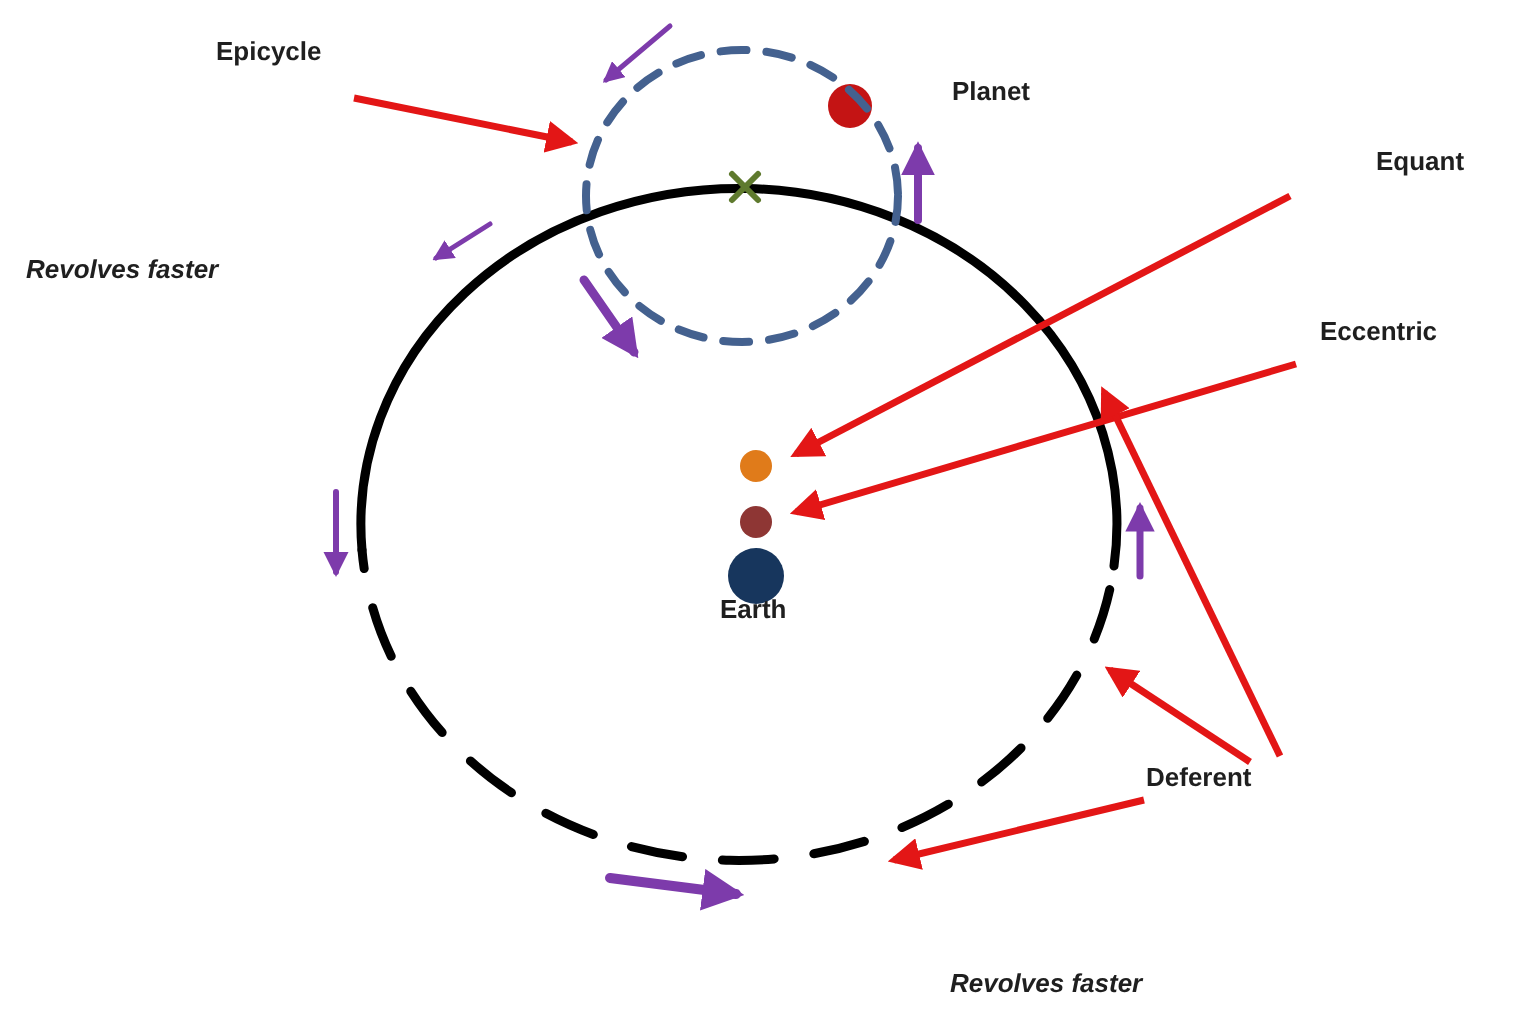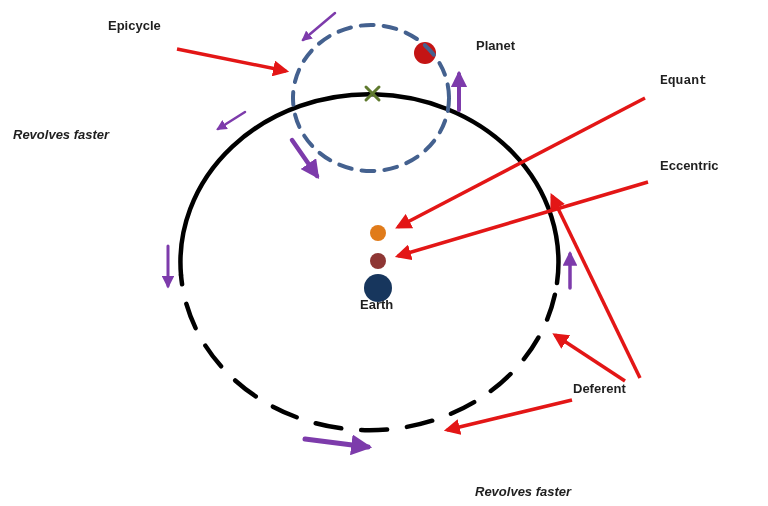--- a/index.html
+++ b/index.html
@@ -71,21 +71,21 @@
       <line x1="168" y1="246" x2="168" y2="286" stroke-width="3" marker-end="url(#ah-purple)"></line>
       <line x1="305" y1="439" x2="368" y2="447" stroke-width="5" marker-end="url(#ah-purple)"></line>
       <line x1="570" y1="288" x2="570" y2="254" stroke-width="3.5" marker-end="url(#ah-purple)"></line>
     </g>
   </svg>
 
   <div class="label" style="left:108px; top:19px;">Epicycle</div>
 
   <div class="label" style="left:476px; top:19px;margin-top:20px;">Planet</div>
 
-  <div class="label" style="left:660px; top:74px;font-family:Liberation Mono, monospace;">Equant</div>
+  <div class="label" style="left:688px; top:74px;">Equant</div>
 
   <div class="label" style="left:573px; top:382px;">Deferent</div>
 
   <div class="label" style="left:660px; top:159px;">Eccentric</div>
 
   <div class="label" style="left:360px; top:298px;">Earth</div>
 
   <div class="label italic" style="left:13px; top:128px;">Revolves faster</div>
 
   <div class="label italic" style="left:475px; top:463px;margin-top:22px;">Revolves faster</div>

